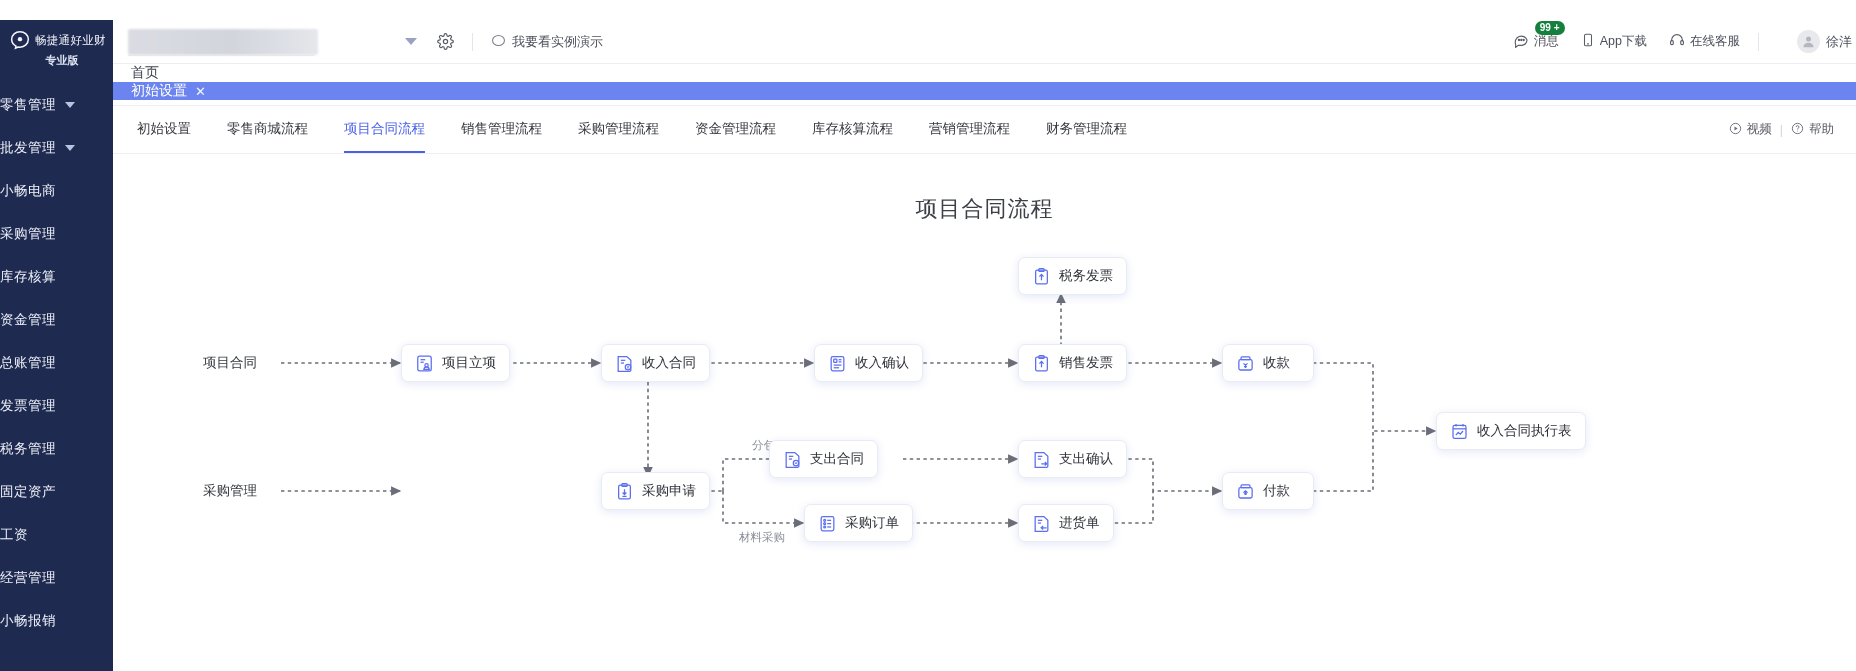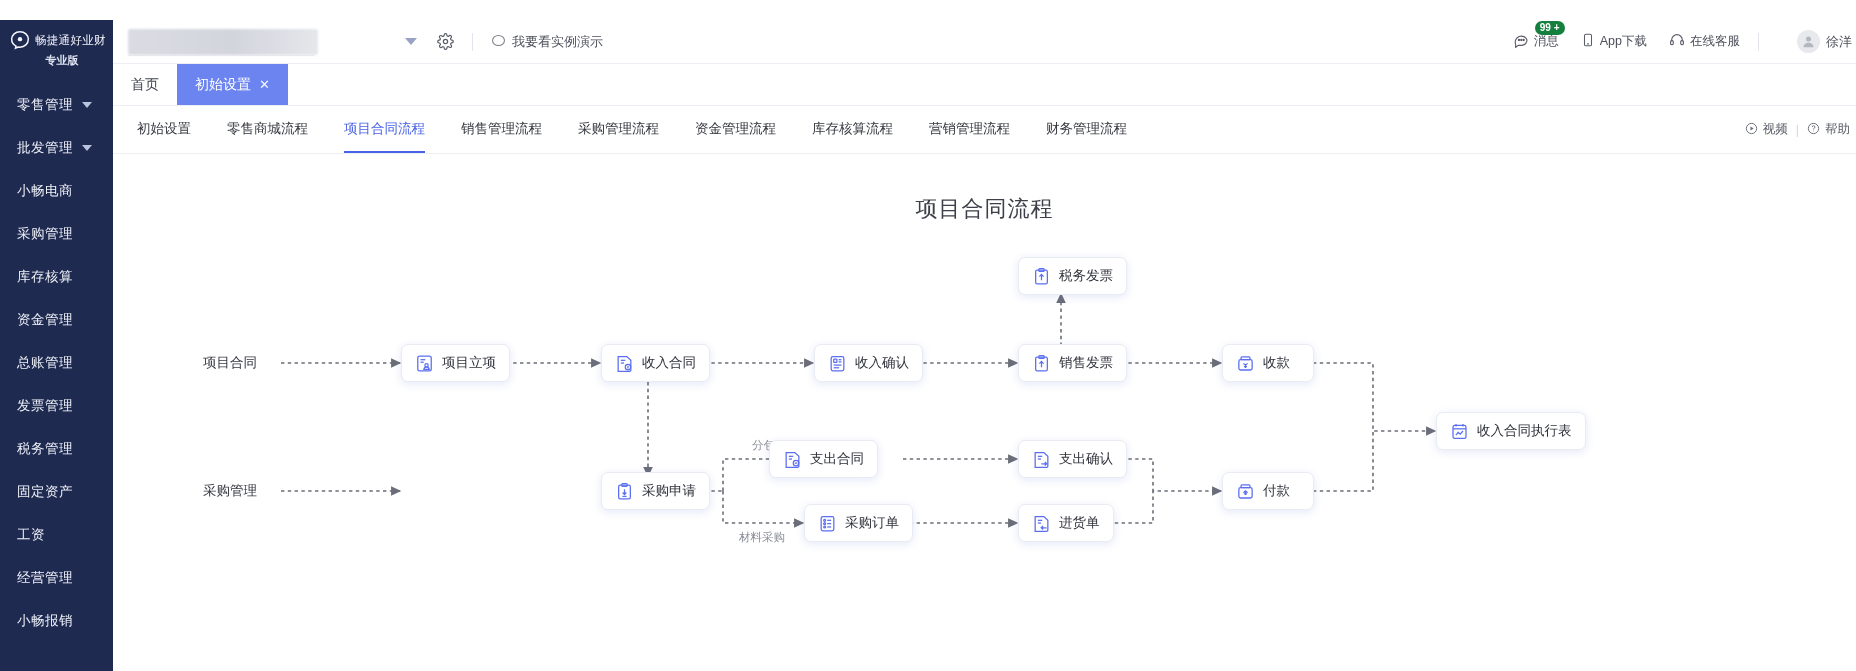--- a/index.html
+++ b/index.html
@@ -31,21 +31,21 @@
     white-space: nowrap; font-weight: 500;
   }
   .logo-sub {
     font-size: 11px; color: #dfe4f2; margin-top: 3px; margin-left: 1px;
     font-weight: 600;
     text-align: center;
   }
   .nav { margin-top: 11px; }
   .nav-item {
     height: 43px; display: flex; align-items: center;
-    padding-left: 17px; font-size: 13.5px; color: #eef1f8;
+    font-size: 13.5px; color: #eef1f8;
     cursor: pointer; white-space: nowrap; letter-spacing: .5px;
   }
   .caret {
     margin-left: 9px; width: 0; height: 0;
     border-left: 5px solid transparent; border-right: 5px solid transparent;
     border-top: 6px solid #b9c2de; display: inline-block;
   }
 
   
   .topbar {
@@ -93,20 +93,21 @@
     background: #e8e9ed; display: flex; align-items: center; justify-content: center;
     margin-left: 20px; flex: none;
   }
   .uname { font-size: 13px; color: #4d505b; margin-left: 6px; white-space: nowrap; }
 
   
   .doctabs {
     position: absolute; left: 113px; top: 64px; right: 0; height: 42px;
     background: #fff; display: flex; align-items: stretch;
     border-bottom: 1px solid #eceef3;
+    flex-direction: column;
   }
   .dtab {
     display: flex; align-items: center; gap: 8px;
     padding: 0 18px; font-size: 14px; color: #41444e; cursor: pointer;
   }
   .dtab.active { background: #6b84ef; color: #fff; }
   .dtab .x { font-size: 13px; opacity: .92; }
 
   
   .subtabs {
@@ -120,21 +121,21 @@
     display: flex; align-items: center; white-space: nowrap;
   }
   .stab:first-child { margin-left: 24px; }
   .stab.active { color: #4a62e8; }
   .stab.active::after {
     content: ""; position: absolute; left: 0; right: 0; bottom: 0;
     height: 2px; background: #4a62e8;
   }
   .subtabs-right {
     margin-left: auto; display: flex; align-items: center;
-    padding-right: 6px; font-size: 12.5px; color: #595c66;
+    padding-right: 22px; font-size: 12.5px; color: #595c66;
   }
   .srt { display: flex; align-items: center; gap: 5px; cursor: pointer; }
   .srt-sep { margin: 0 8px; color: #d4d6dd; }
 
   
   .canvas { position: absolute; left: 113px; top: 154px; right: 0; bottom: 0; background: #fff; }
   .page-title {
     position: absolute; left: 0; right: 0; top: 40px;
     text-align: center; font-size: 22px; color: #3d4049; letter-spacing: 1px;
   }

